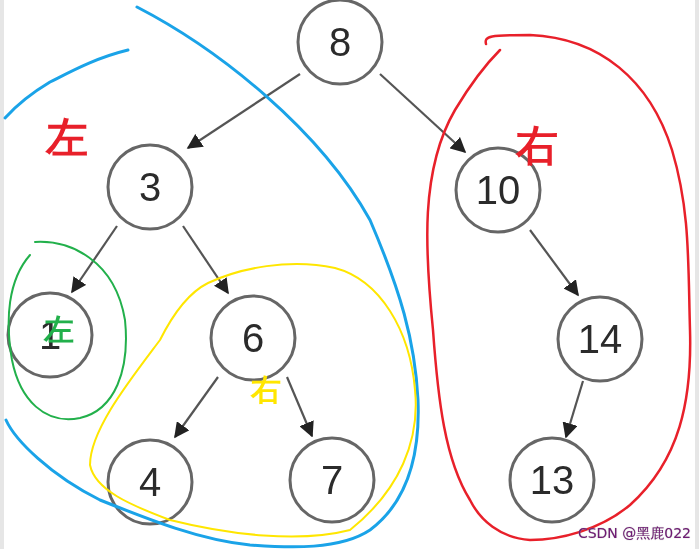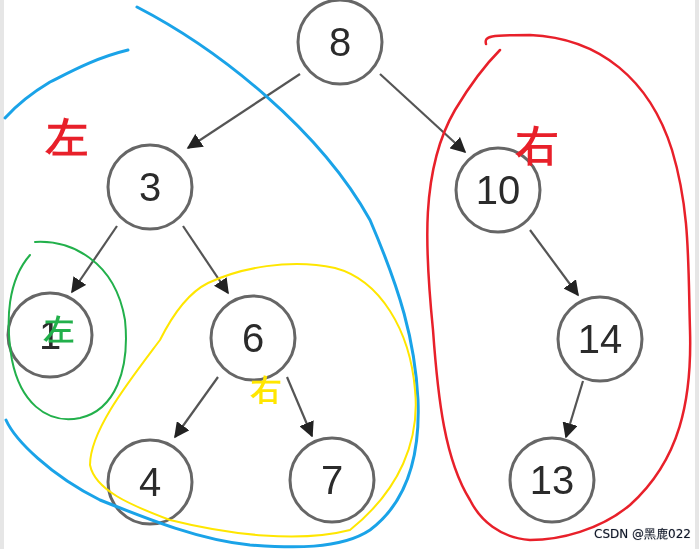--- a/index.html
+++ b/index.html
@@ -23,21 +23,21 @@
       font-family: "Liberation Sans", sans-serif;
       font-size: 40px;
       fill: #2b2b2b;
     }
     .anno {
       font-family: "DejaVu Sans", sans-serif;
       font-weight: bold;
     }
     #watermark {
       position: absolute; right: 8px; bottom: 6px;
-      font-size: 12px; color: #0f172a;
+      font-size: 14px; color: #701a75;
       font-family: "DejaVu Sans", sans-serif;
       text-shadow: 0 0 1px #999;
     }
   </style>
 </head>
 <body>
 
 <div id="canvas">
   <div id="left-strip"></div>
   <div id="right-strip"></div>

